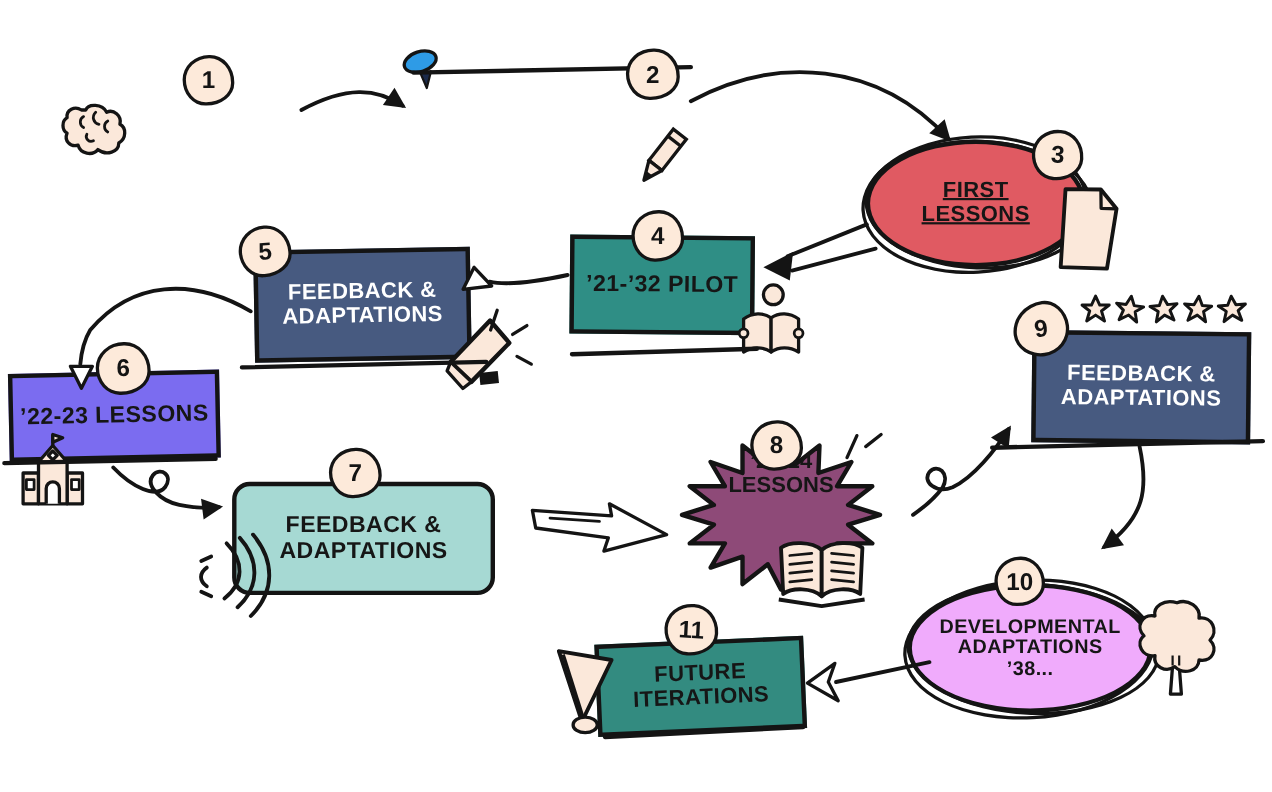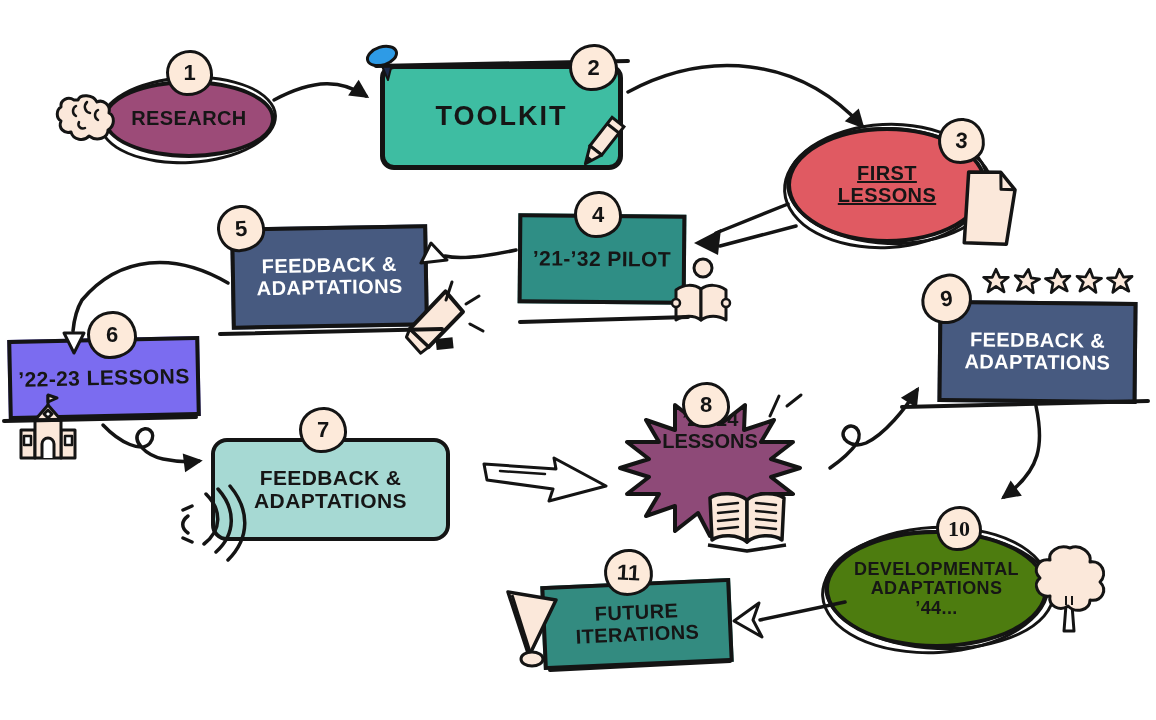--- a/index.html
+++ b/index.html
@@ -38,42 +38,32 @@
          justify-content:center;font-weight:800;font-size:22px;color:#141414;box-sizing:border-box;}
   .b1{left:166px;top:50px;width:47px;height:46px;}
   .b2{left:569px;top:44px;width:49px;height:47px;}
   .b3{left:938px;top:118px;width:47px;height:46px;transform:rotate(4deg);}
   .b4{left:574px;top:191px;width:48px;height:47px;}
   .b5{left:217px;top:205px;width:48px;height:47px;transform:rotate(-4deg);}
   .b6{left:87px;top:311px;width:50px;height:48px;}
   .b7{left:299px;top:407px;width:48px;height:46px;}
   .b8{left:682px;top:382px;width:48px;height:46px;}
   .b9{left:921px;top:274px;width:51px;height:50px;transform:rotate(-8deg);border-radius:58% 42% 50% 50%/55% 50% 50% 45%;}
-  .b10{left:936px;top:506px;width:46px;height:45px;font-family:Liberation Serif, serif;}
+  .b10{left:904px;top:506px;width:46px;height:45px;}
   .b11{left:604px;top:549px;width:49px;height:47px;transform:rotate(3deg);}
   .icon{position:absolute;z-index:3;}
   #flow{position:absolute;left:0;top:0;width:1156px;height:720px;z-index:4;pointer-events:none;}
   .stars{position:absolute;left:982px;top:266px;width:152px;height:30px;display:flex;gap:3px;z-index:3;}
 </style>
 </head>
 <body>
 
 <div id="canvas">
 
-  <div class="node ellipse ring1 n1" style="background-color: rgb(156, 75, 120);">
-    <div class="lbl">
-      <span>RESEARCH</span>
-    </div>
-  </div>
-
-  <div class="node rrect n2" style="background-color: rgb(62, 189, 162);">
-    <div class="lbl">
-      <span>TOOLKIT</span>
-    </div>
-  </div>
+
 
   <div class="node ellipse ring1 ring2 n3" style="background-color: rgb(224, 90, 98); text-decoration: underline;">
     <div class="lbl">
       <span>FIRST</span>
       <span>LESSONS</span>
     </div>
   </div>
 
   <div class="node rect n4" style="background-color: rgb(47, 142, 133);">
     <div class="lbl">
@@ -109,25 +99,25 @@
     <span>LESSONS</span>
   </div>
 
   <div class="node rect n9 light-text" style="background-color: rgb(71, 90, 128);">
     <div class="lbl">
       <span>FEEDBACK &amp;</span>
       <span>ADAPTATIONS</span>
     </div>
   </div>
 
-  <div class="node ellipse ring1 ring2 n10" style="background-color: #4d7c0f;">
+  <div class="node ellipse ring1 ring2 n10" style="background-color: #f0abfc;">
     <div class="lbl">
       <span>DEVELOPMENTAL</span>
       <span>ADAPTATIONS</span>
-      <span>’44...</span>
+      <span>’38...</span>
     </div>
   </div>
 
   <div class="node rect n11" style="background-color: rgb(51, 139, 128);">
     <div class="lbl">
       <span>FUTURE</span>
       <span>ITERATIONS</span>
     </div>
   </div>
 

